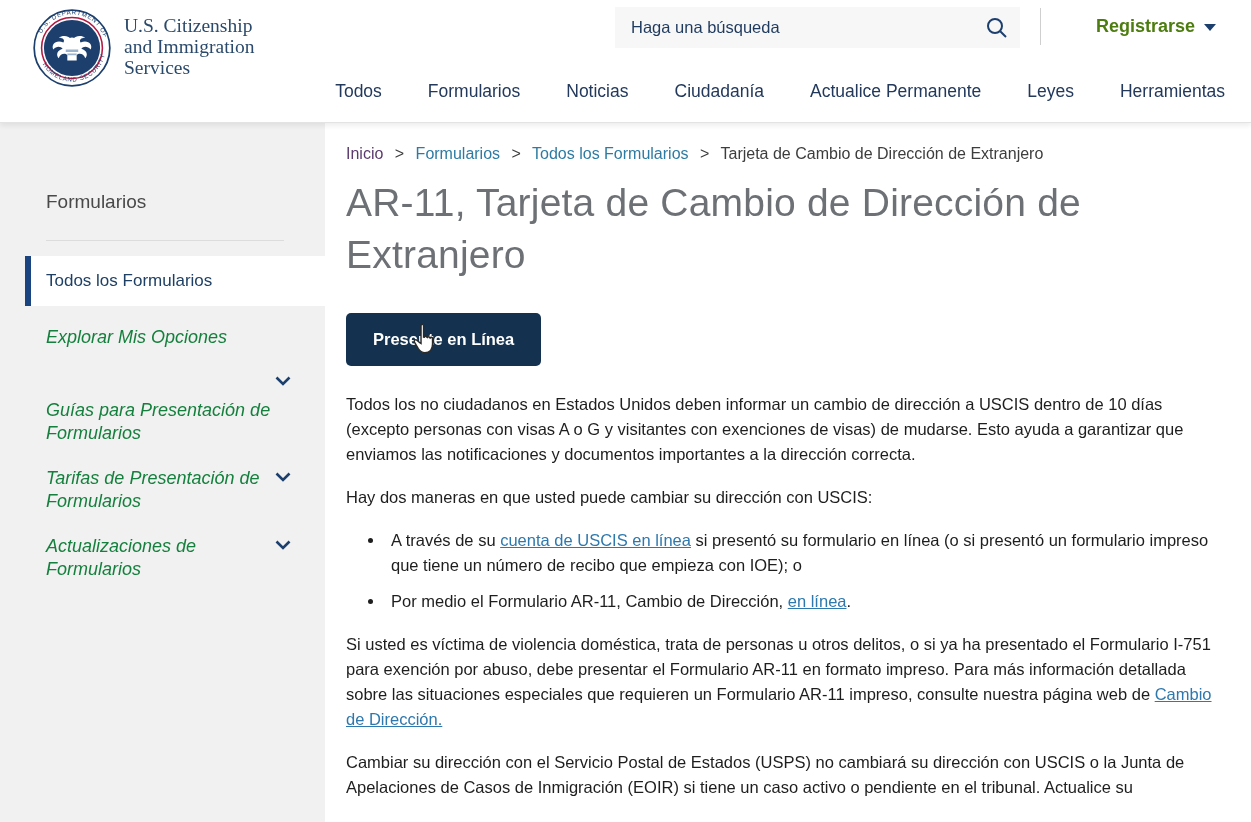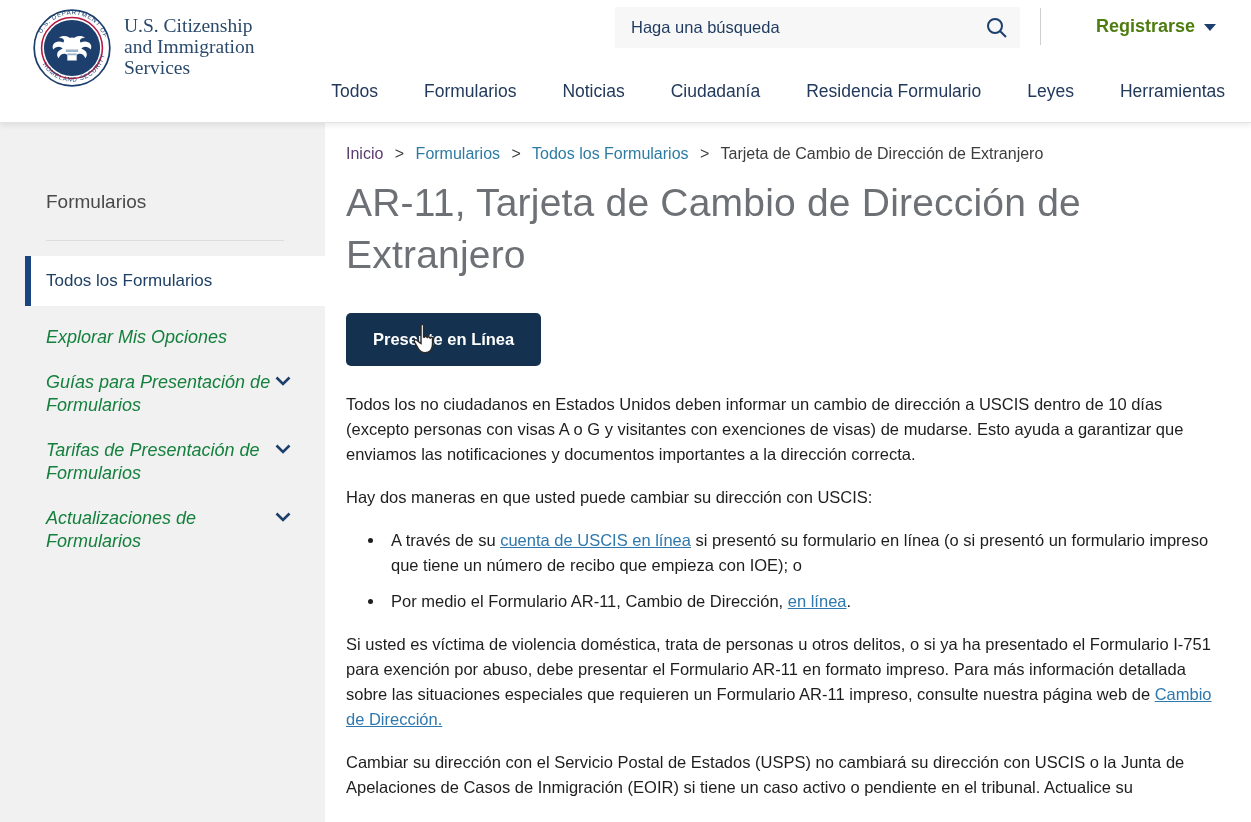--- a/index.html
+++ b/index.html
@@ -111,42 +111,42 @@
   <div class="account">
     <span>Registrarse</span>
     <span class="caret-down"></span>
   </div>
 
   <nav class="main-nav">
     <a href="#">Todos</a>
     <a href="#">Formularios</a>
     <a href="#">Noticias</a>
     <a href="#">Ciudadanía</a>
-    <a href="#">Residencia Formulario</a>
+    <a href="#">Actualice Permanente</a>
     <a href="#">Leyes</a>
     <a href="#">Herramientas</a>
   </nav>
 </header>
 
 <div class="content">
 
   <aside class="sidebar">
     <div class="side-heading">Formularios</div>
     <div class="side-rule"></div>
 
     <div class="side-active">
       <span>Todos los Formularios</span>
     </div>
 
     <ul class="side-list">
       <li>
         <span>Explorar Mis Opciones</span>
       </li>
       <li>
-        <span style="display:inline-block;max-width:232px;">Guías para Presentación de Formularios</span>
+        <span style="display:inline-block;max-width:232px;margin-top:28px;">Guías para Presentación de Formularios</span>
         <svg class="side-chevron" width="16" height="10" viewBox="0 0 16 10">
           <polyline points="1.5,1.5 8,8 14.5,1.5" fill="none" stroke="#1c3f6e" stroke-width="2.6"></polyline>
         </svg>
       </li>
       <li>
         <span style="display:inline-block;max-width:232px;">Tarifas de Presentación de Formularios</span>
         <svg class="side-chevron" width="16" height="10" viewBox="0 0 16 10">
           <polyline points="1.5,1.5 8,8 14.5,1.5" fill="none" stroke="#1c3f6e" stroke-width="2.6"></polyline>
         </svg>
       </li>

